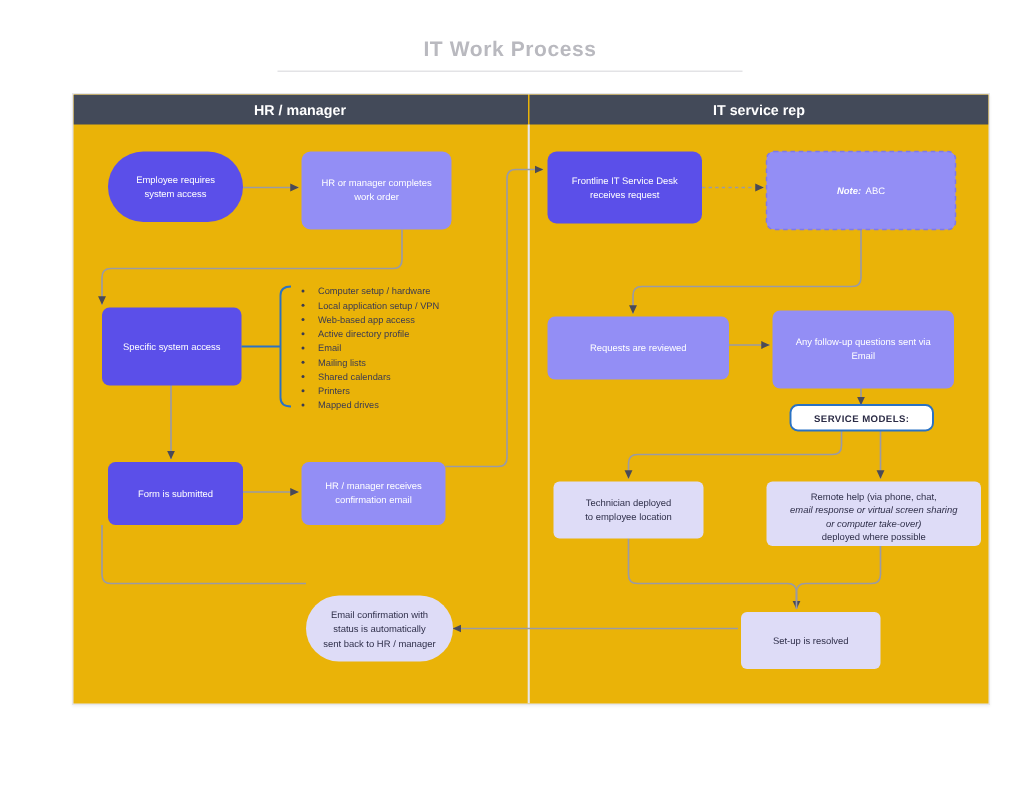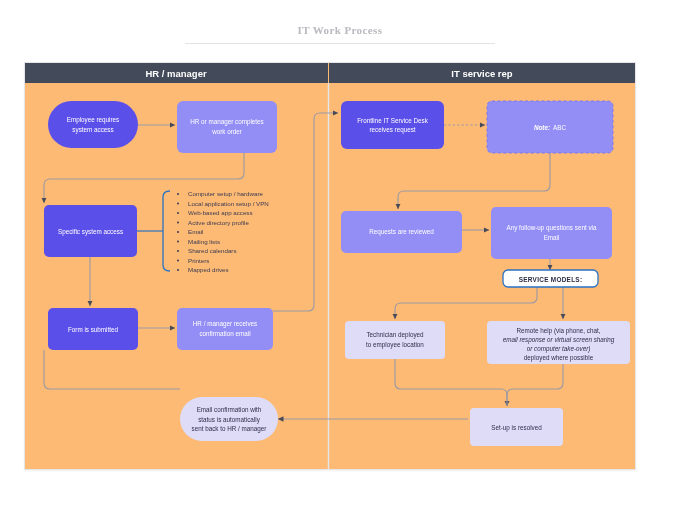--- a/index.html
+++ b/index.html
@@ -17,33 +17,32 @@
   #page-title-wrap {
     position: absolute;
     left: 185px;
     top: 24px;
     width: 310px;
     text-align: center;
     border-bottom: 1px solid #e3e3e6;
     padding-bottom: 7px;
   }
   #page-title {
-    font-size: 11px;
+    font-size: 14px;
     color: #b9b9bf;
     letter-spacing: 0.4px;
     font-weight: 600;
-    font-family: Liberation Serif, serif;
   }
   #canvas {
     position: absolute;
-    left: 24px;
+    left: 48px;
     top: 62px;
     width: 610px;
     height: 406px;
-    background: #fdba74;
+    background: #eab308;
     border: 1px solid #e6e6ea;
     box-shadow: 0 1px 2px rgba(0,0,0,0.06);
   }
   svg { display: block; }
   .lane-header-text {
     font-size: 9.5px;
     font-weight: bold;
     fill: #ffffff;
   }
   .node-label {

